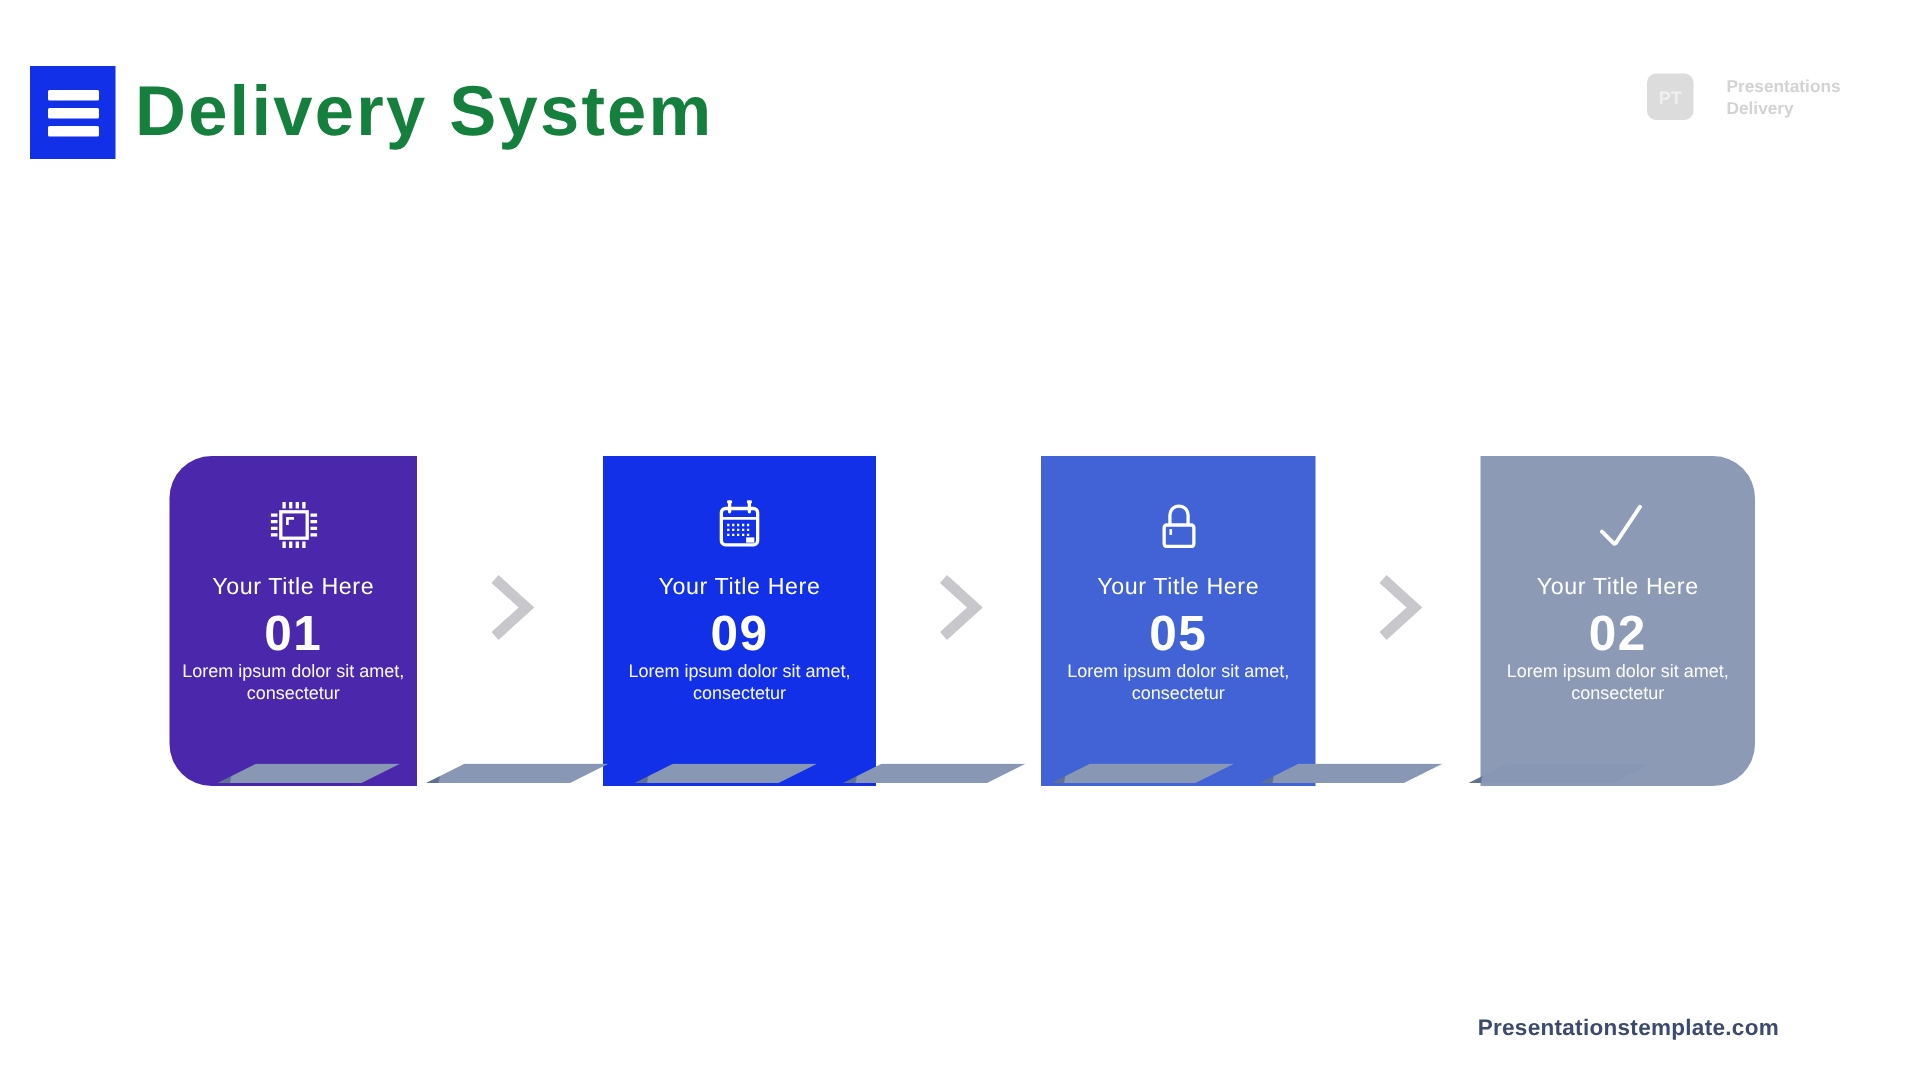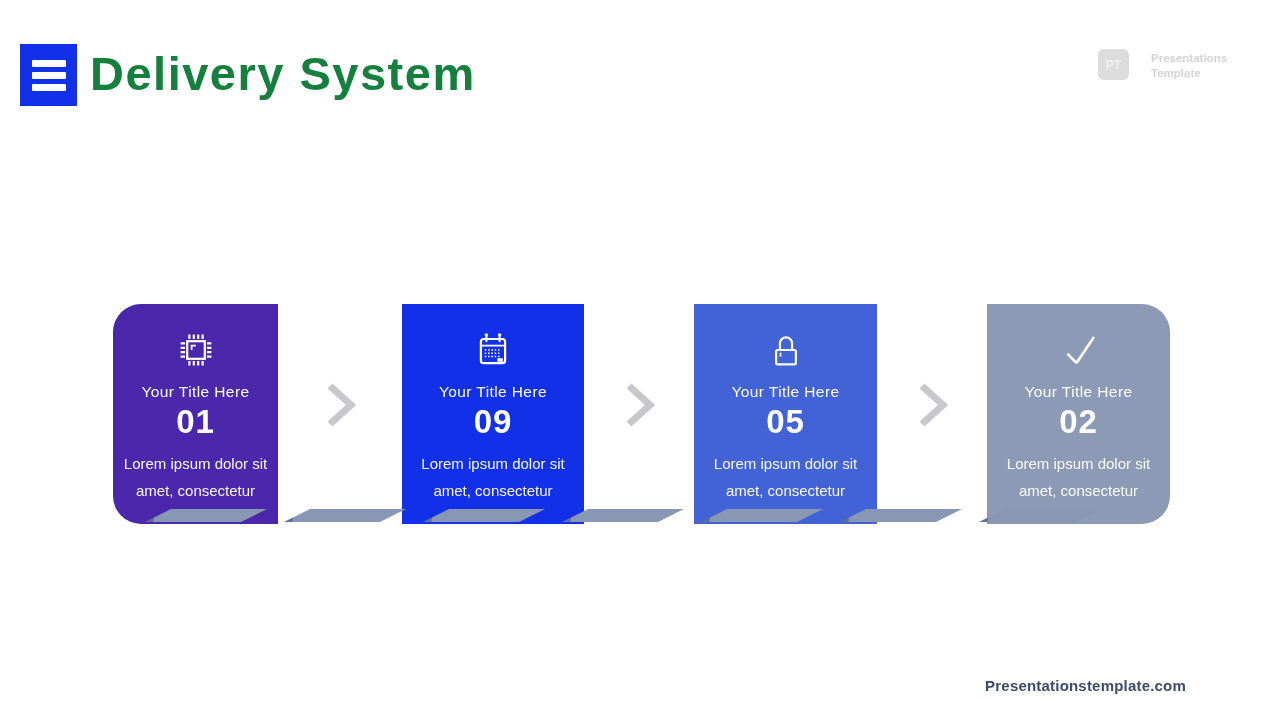--- a/index.html
+++ b/index.html
@@ -30,21 +30,21 @@
     position:absolute;top:304px;height:220px;color:#ffffff;display:flex;
     flex-direction:column;align-items:center;text-align:center;
   }
   .card.c1{left:113px;width:165px;border-radius:28px 0 0 28px;}
   .card.c2{left:402px;width:182px;}
   .card.c3{left:694px;width:183px;}
   .card.c4{left:987px;width:183px;border-radius:0 28px 28px 0;}
   .card-icon{margin-top:24px;height:44px;}
   .card-title{margin-top:11px;font-size:15.5px;letter-spacing:.4px;}
   .card-num{margin-top:3px;font-size:33px;font-weight:bold;letter-spacing:1px;line-height:36px;}
-  .card-desc{margin-top:10px;font-size:15px;line-height:27px;width:160px;opacity:.97;}
+  .card-desc{font-size:12px;line-height:15px;width:160px;opacity:.97;}
   
   .chev{position:absolute;top:381px;}
   .chev.a1{left:324px;}
   .chev.a2{left:623px;}
   .chev.a3{left:916px;}
   
   .track{position:absolute;left:0;top:509px;width:1280px;height:13px;}
   .para{
     position:absolute;top:0;width:122px;height:13px;
     background:linear-gradient(100deg,#5f7093 0px,#5f7093 10px,#8897b4 11px);
@@ -68,21 +68,21 @@
       <span class="menu-bar"></span>
     </span>
   </div>
 
   <div class="page-title">Delivery System</div>
 
   <div class="wm">
     <div class="wm-badge">PT</div>
     <div class="wm-text">
       <div>Presentations</div>
-      <div>Template</div>
+      <div>Delivery</div>
     </div>
   </div>
 
   <div class="card c1" style="background: rgb(75, 39, 172);">
     <svg class="card-icon" width="44" height="44" viewBox="0 0 40 40" fill="none" stroke="#ffffff" stroke-width="2">
       <rect x="12" y="12" width="16" height="16"></rect>
       <path d="M16 20 v-4 h4" stroke-width="1.6"></path>
       <path d="M14 6 v4 M18 6 v4 M22 6 v4 M26 6 v4"></path>
       <path d="M14 30 v4 M18 30 v4 M22 30 v4 M26 30 v4"></path>
       <path d="M6 14 h4 M6 18 h4 M6 22 h4 M6 26 h4"></path>

